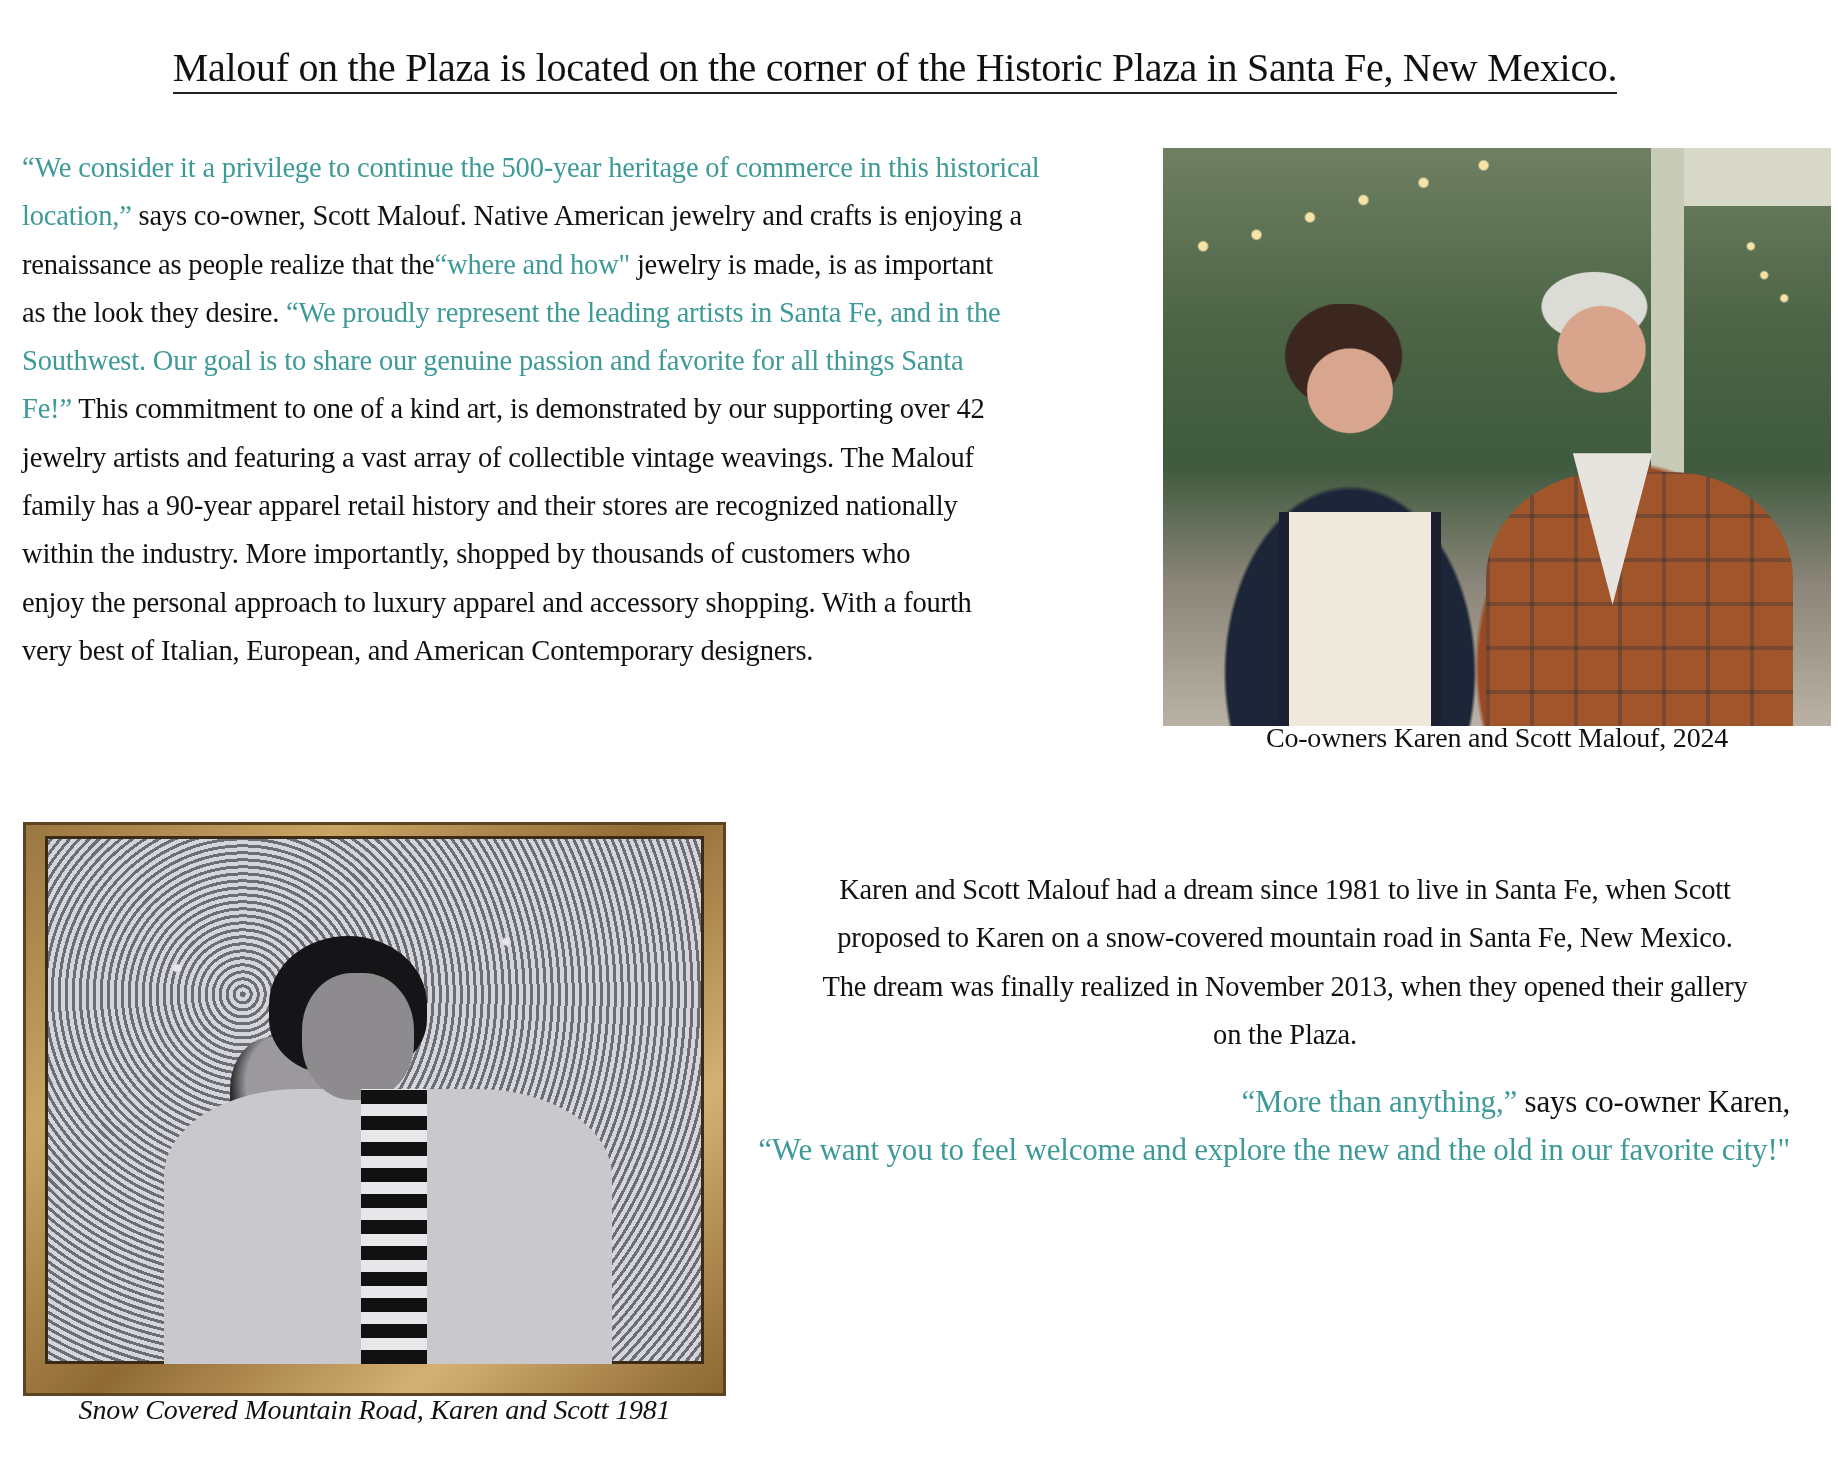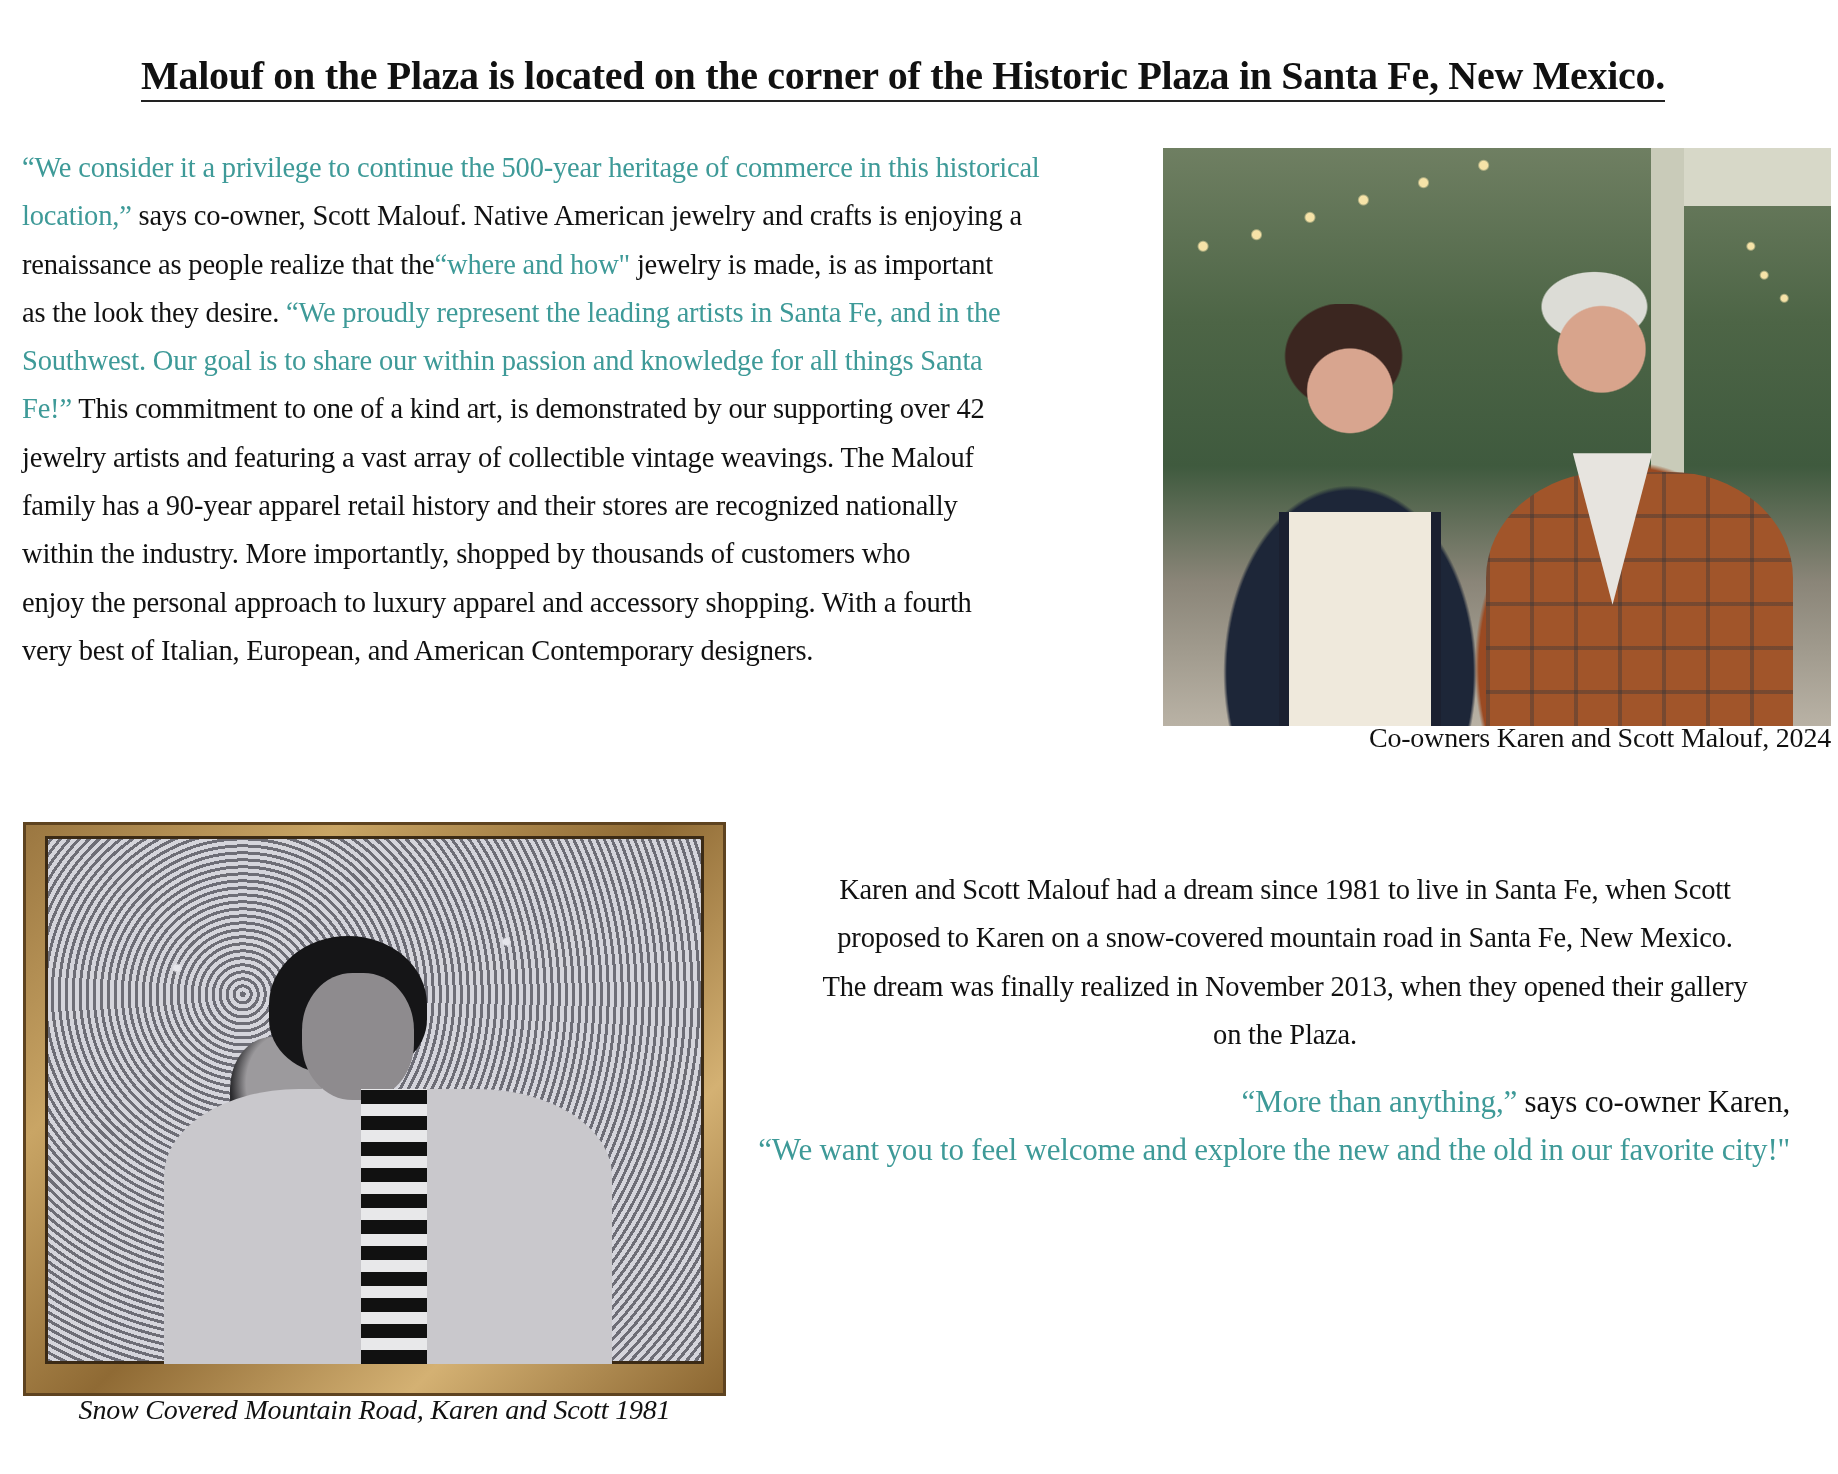--- a/index.html
+++ b/index.html
@@ -76,21 +76,21 @@
         #a1552a;
       border-radius: 40% 40% 0 0;
     }
     .photo-modern .man .collar {
       position: absolute; left: 34%; top: 40%; width: 22%; height: 32%;
       background: #e7e4df; clip-path: polygon(0 0, 100% 0, 50% 100%);
     }
     .caption {
       position: absolute; font-size: 28px; letter-spacing: -0.2px; white-space: nowrap;
     }
-    .caption-modern { left: 1163px; top: 722px; width: 668px; text-align: right; }
+    .caption-modern { left: 1163px; top: 722px; width: 668px; text-align: center; }
     .frame-old {
       position: absolute; left: 23px; top: 822px; width: 703px; height: 574px;
       background: linear-gradient(135deg, #9a7640 0%, #c9a565 25%, #8f6a34 50%, #d4b173 75%, #8a6530 100%);
       box-sizing: border-box; padding: 14px 22px 32px 22px;
       box-shadow: inset 0 0 0 3px #5e4320;
     }
     .frame-old .inner {
       width: 100%; height: 100%; position: relative; overflow: hidden;
       background:
         radial-gradient(circle at 20% 25%, #e6e6ec 0 3px, transparent 5px),
@@ -118,30 +118,30 @@
     }
     .frame-old .scarf {
       position: absolute; left: 48%; top: 48%; width: 10%; height: 52%;
       background: repeating-linear-gradient(0deg, #111 0 14px, #e8e8ea 14px 26px);
     }
     .caption-old { left: 23px; top: 1394px; width: 703px; text-align: center; font-style: italic; }
   </style>
 </head>
 <body>
 
-<h1 class="title" style="margin:8px;font-weight:bold;">
+<h1 class="title" style="margin:0;font-weight:normal;">
   <span>Malouf on the Plaza is located on the corner of the Historic Plaza in Santa Fe, New Mexico.</span>
 </h1>
 
 <div class="para para1" id="intro">
     <span class="line"><span class="teal">“We consider it a privilege to continue the 500-year heritage of commerce in this historical</span></span>
     <span class="line"><span class="teal">location,”</span><span> says co-owner, Scott Malouf.  Native American jewelry and crafts is enjoying a</span></span>
     <span class="line"><span>renaissance  as people realize that the</span><span class="teal">“where and how"</span><span> jewelry is made, is as important</span></span>
     <span class="line"><span>as the look they desire.  </span><span class="teal">“We proudly represent the leading artists in Santa Fe, and in the</span></span>
-    <span class="line"><span class="teal">Southwest. Our goal is to share our within passion and knowledge for all things Santa</span></span>
+    <span class="line"><span class="teal">Southwest. Our goal is to share our genuine passion and favorite for all things Santa</span></span>
     <span class="line"><span class="teal">Fe!”</span><span> This commitment to one of a kind art, is demonstrated by our supporting over 42</span></span>
     <span class="line"><span>jewelry artists and featuring a vast array of collectible vintage weavings. The Malouf</span></span>
     <span class="line"><span>family has a 90-year apparel retail history and their stores are recognized nationally</span></span>
     <span class="line"><span>within the industry. More importantly, shopped by thousands of customers who</span></span>
     <span class="line"><span>enjoy the personal approach to luxury apparel and accessory shopping. With a fourth</span></span>
     <span class="line"><span>very best of Italian, European, and American Contemporary designers.</span></span>
   </div>
 
 <div class="photo-modern" role="img" aria-label="Karen and Scott Malouf at an outdoor evening event with string lights">
   <div class="beam"></div>

